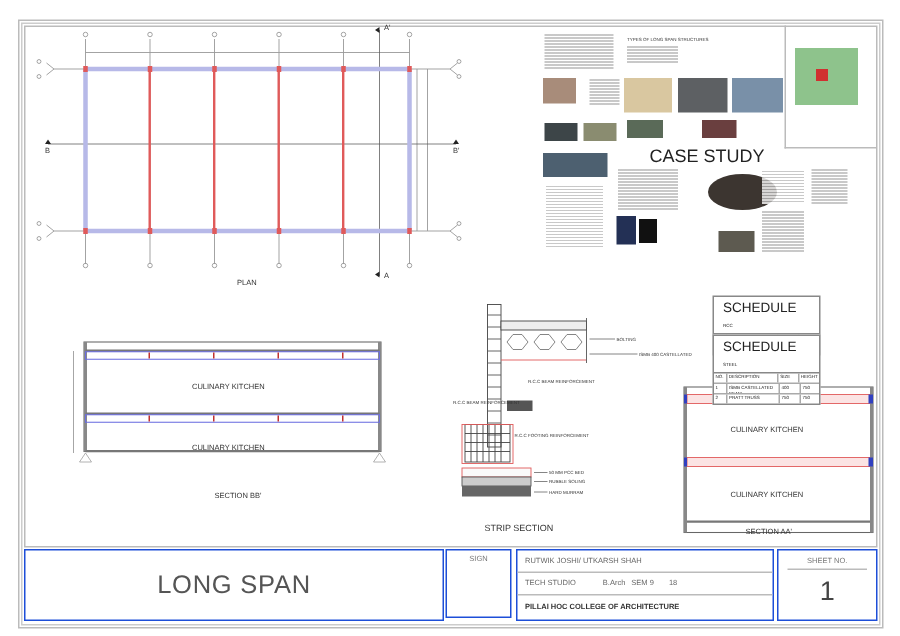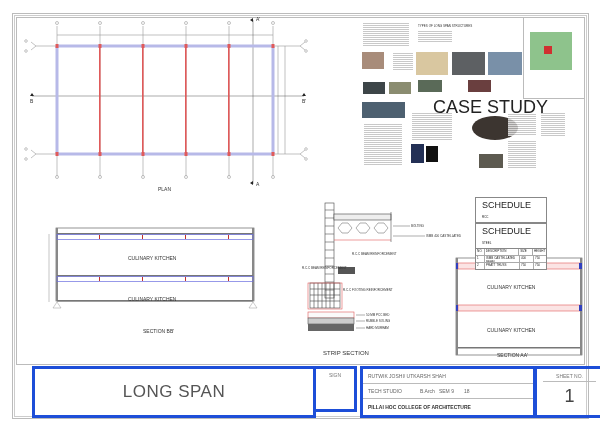--- a/index.html
+++ b/index.html
@@ -1,31 +1,31 @@
 <!DOCTYPE html>
 <html><head>
 <meta charset="utf-8">
 <style>
   html,body{margin:0;padding:0;background:#fff;}
   body{width:600px;height:424px;position:relative;overflow:hidden;font-family:"Liberation Sans",sans-serif;color:#222;}
   .abs{position:absolute;}
   .frame-outer{left:12px;top:13px;width:575px;height:404px;border:1px solid #bbb;}
   .frame-mid{left:14px;top:15px;width:571px;height:400px;border:1px solid #ccc;}
   .draw-area{left:16px;top:17px;width:567px;height:346px;border:1px solid #bbb;}
-  .tb{top:366px;height:46px;border:3px solid #1d4ed8;margin-left:16px;}
+  .tb{top:366px;height:46px;border:1px solid #1d4ed8;}
   .tb-title{left:16px;width:278px;display:flex;align-items:center;justify-content:center;font-size:17px;color:#555;letter-spacing:0.5px;}
   .tb-sign{left:297px;width:44px;font-size:5px;color:#777;text-align:center;padding-top:3px;box-sizing:border-box;}
   .tb-info{left:344px;width:170px;}
   .tb-info .row{height:15px;border-bottom:1px solid #bbb;font-size:5px;color:#666;display:flex;align-items:center;padding-left:5px;box-sizing:border-box;}
   .tb-info .row:last-child{border-bottom:none;font-weight:bold;color:#333;}
   .tb-sheet{left:518px;width:65px;}
   .tb-sheet .lbl{font-size:5px;color:#777;text-align:center;border-bottom:1px solid #bbb;height:10px;line-height:10px;margin:2px 6px 0;}
   .tb-sheet .num{font-size:18px;color:#444;text-align:center;margin-top:4px;font-weight:300;}
   .label{font-size:5px;color:#333;}
-  .case-title{font-size:18px;color:#222;}
+  .case-title{font-size:12px;color:#222;}
   .schedule{border:1px solid #888;background:#fff;}
   .sch-h{font-size:9px;font-weight:normal;padding:2px 6px;border-bottom:1px solid #888;}
   .sch-h small{font-size:3px;}
   .sch-row{display:flex;border-bottom:1px solid #aaa;font-size:3px;height:6px;}
   .sch-row:last-child{border-bottom:none;}
   .sch-row span{border-right:1px solid #aaa;padding:0 1px;overflow:hidden;}
   .sch-row span:last-child{border-right:none;}
   .txtblock{position:absolute;background:repeating-linear-gradient(#fff 0 1px,#bbb 1px 2px);opacity:0.8;}
   .svg-layer{position:absolute;left:0;top:0;}
 </style>

